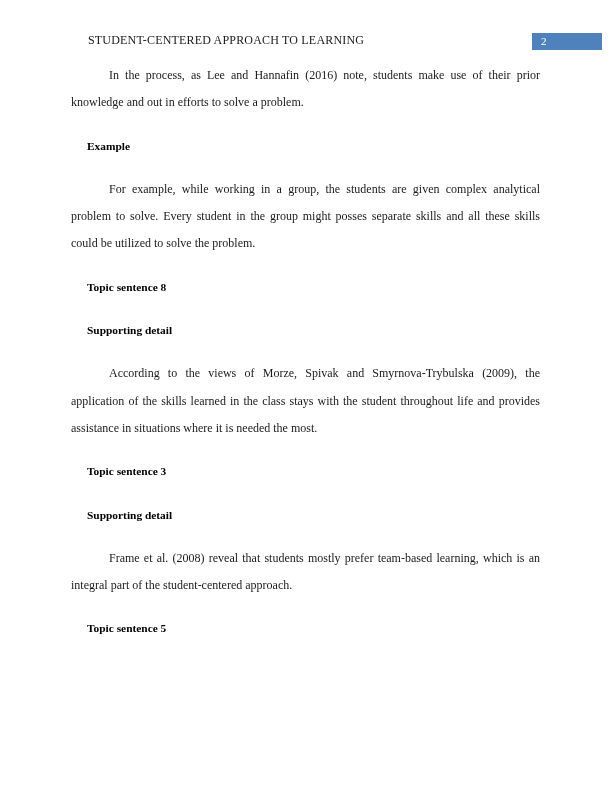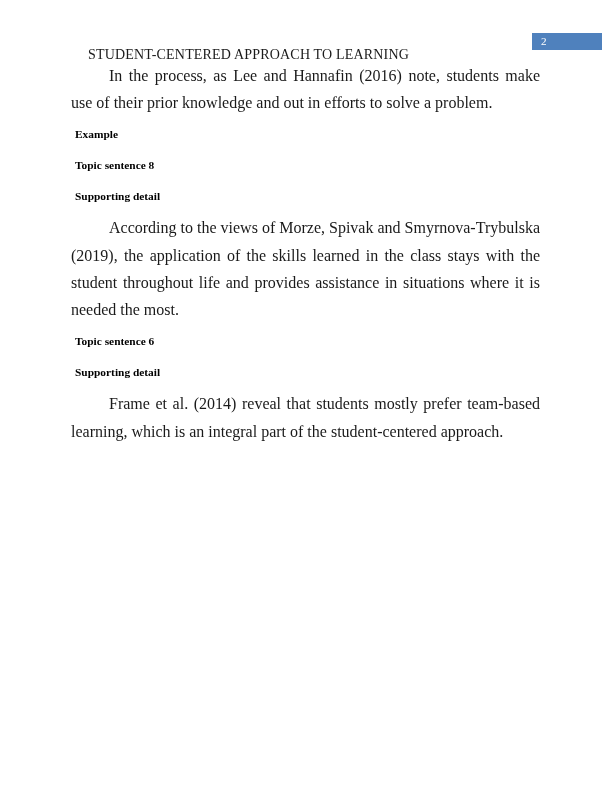--- a/index.html
+++ b/index.html
@@ -22,22 +22,22 @@
   .doc-header {
     position: absolute;
     left: 0;
     top: 0;
     width: 612px;
     height: 62px;
   }
   .header-title {
     position: absolute;
     left: 88px;
-    top: 48px;
-    font-size: 14px;
+    top: 34px;
+    font-size: 12px;
     letter-spacing: 0.18px;
     line-height: 1;
     white-space: nowrap;
     color: #1a1a1a;
   }
   .page-number-badge {
     position: absolute;
     left: 532px;
     top: 33px;
     width: 70px;
@@ -56,30 +56,30 @@
   
   .body-col {
     position: absolute;
     left: 71px;
     top: 62px;
     width: 469px;
   }
 
   p.para {
     margin: 0;
-    font-size: 16px;
+    font-size: 12px;
     line-height: 27.3px;
     text-align: justify;
     text-indent: 38px;
     text-justify: inter-word;
     color: #1a1a1a;
   }
 
   h2.heading {
-    margin: 4px;
+    margin: 16px;
     font-size: 11.4px;
     line-height: 27.3px;
     font-weight: bold;
     text-align: left;
     color: #000000;
   }
 
   
   .blk-para-intro  { margin-top: 6px; }
   .blk-h-example   { margin-top: 20px; }
@@ -105,30 +105,32 @@
       <div class="page-number-text">2</div>
     </div>
   </div>
 
   <div class="body-col">
 
     <p class="para blk-para-intro">In the process, as Lee and Hannafin (2016) note, students make use of their prior knowledge and out in efforts to solve a problem.</p>
 
     <h2 class="heading blk-h-example">Example</h2>
 
+    <p class="para blk-para-example">For example, while working in a group, the students are given complex analytical problem to solve. Every student in the group might posses separate skills and all these skills could be utilized to solve the problem.</p>
 
     <h2 class="heading blk-h-ts3">Topic sentence 8</h2>
 
 
     <h2 class="heading blk-h-sd1">Supporting detail</h2>
 
-    <p class="para blk-para-sd1">According to the views of Morze, Spivak and Smyrnova-Trybulska (2019), the application of the skills learned in the class stays with the student throughout life and provides assistance in situations where it is needed the most.</p>
+    <p class="para blk-para-sd1">According to the views of Morze, Spivak and Smyrnova-Trybulska (2009), the application of the skills learned in the class stays with the student throughout life and provides assistance in situations where it is needed the most.</p>
 
-    <h2 class="heading blk-h-ts4">Topic sentence 6</h2>
+    <h2 class="heading blk-h-ts4">Topic sentence 3</h2>
 
 
     <h2 class="heading blk-h-sd2">Supporting detail</h2>
 
-    <p class="para blk-para-sd2">Frame et al. (2014) reveal that students mostly prefer team-based learning, which is an integral part of the student-centered approach.</p>
+    <p class="para blk-para-sd2">Frame et al. (2008) reveal that students mostly prefer team-based learning, which is an integral part of the student-centered approach.</p>
 
+    <h2 class="heading blk-h-ts5">Topic sentence 5</h2>
 
   </div>
 </div>
 
 </body></html>

